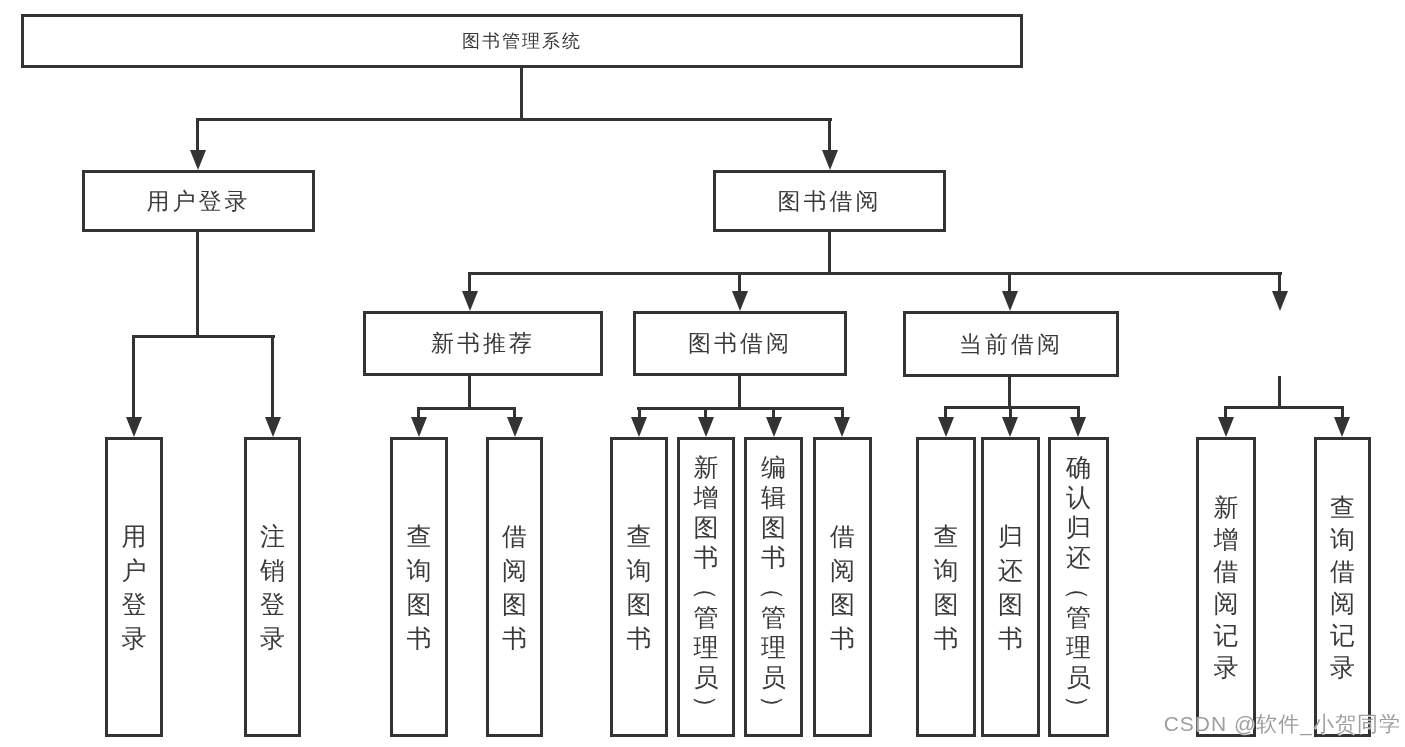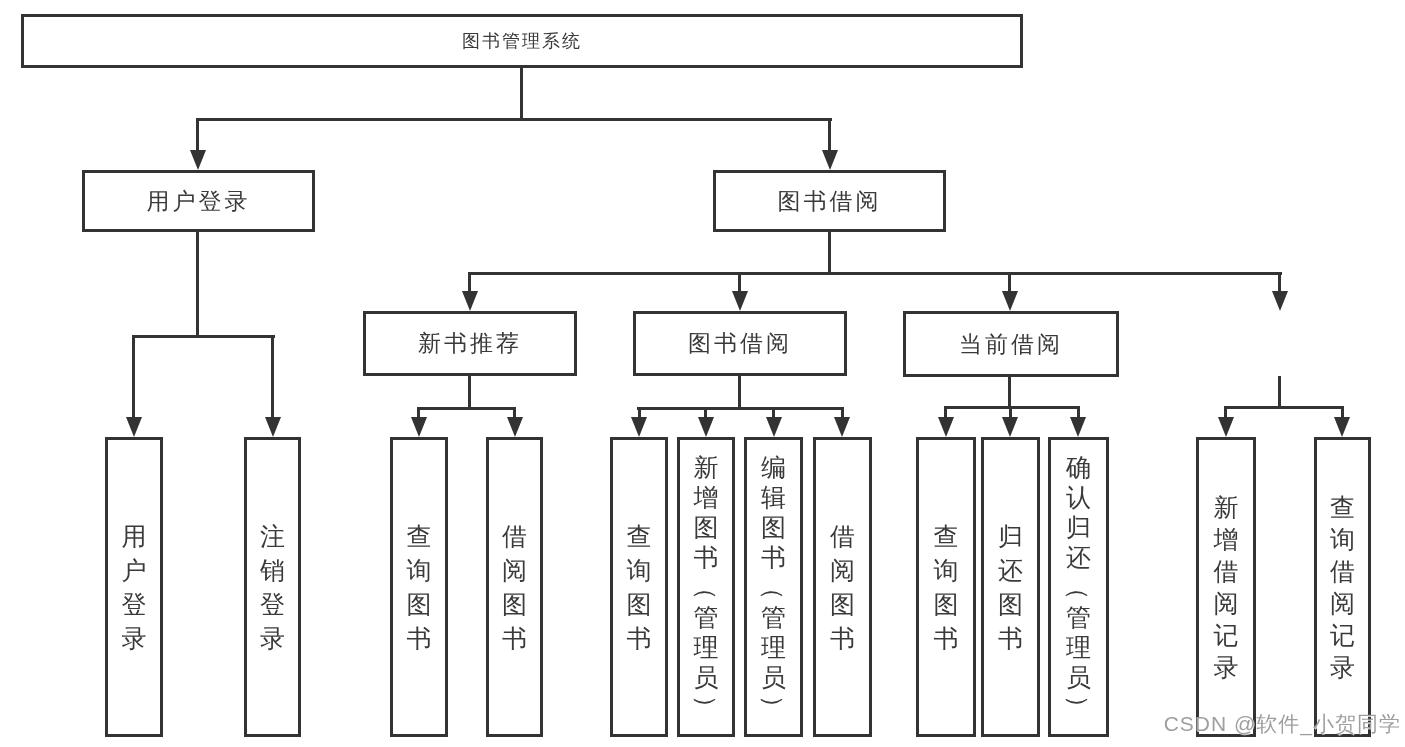--- a/index.html
+++ b/index.html
@@ -82,21 +82,21 @@
   <i class="h" style="left:468px;top:272px;width:814px"></i>
   <i class="v" style="left:468px;top:272px;height:22px"></i>
   <i class="a" style="left:462px;top:291px"></i>
   <i class="v" style="left:738px;top:272px;height:22px"></i>
   <i class="a" style="left:732px;top:291px"></i>
   <i class="v" style="left:1008px;top:272px;height:22px"></i>
   <i class="a" style="left:1002px;top:291px"></i>
   <i class="v" style="left:1278px;top:272px;height:22px"></i>
   <i class="a" style="left:1272px;top:291px"></i>
 
-  <div class="box" style="left:363px;top:311px;width:214px;height:65px">
+  <div class="box" style="left:363px;top:311px;width:240px;height:65px">
     <span class="lbl">新书推荐</span>
   </div>
   <div class="box" style="left:903px;top:311px;width:216px;height:66px">
     <span class="lbl">当前借阅</span>
   </div>
   <div class="box" style="left:633px;top:311px;width:214px;height:65px">
     <span class="lbl">图书借阅</span>
   </div>
 
   <i class="v" style="left:468px;top:376px;height:31px"></i>

